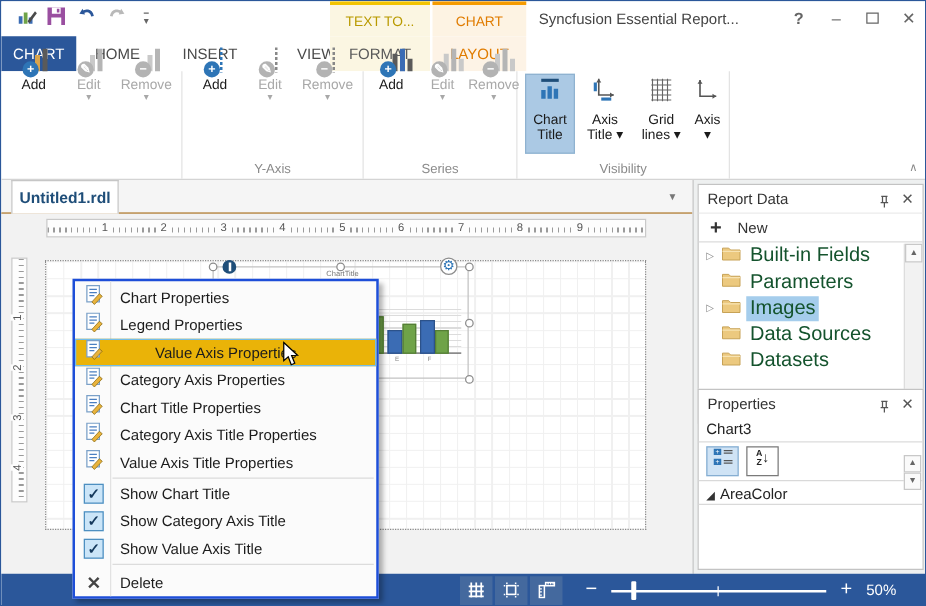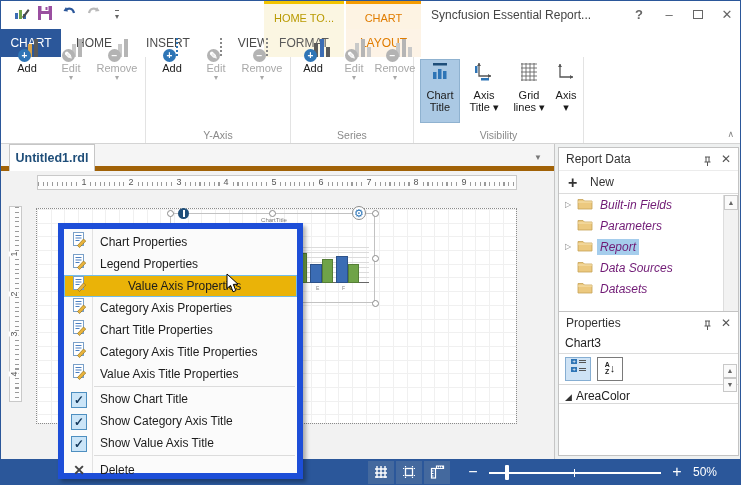--- a/index.html
+++ b/index.html
@@ -48,21 +48,21 @@
   .badge.off { background:#b3b3b3; }
   .yaxis-glyph { position:absolute; left:4px; bottom:2px; width:2px; height:20px;
                  background:repeating-linear-gradient(to bottom,#888 0 2px,transparent 2px 4px); }
   .yaxis-glyph.blue { background:repeating-linear-gradient(to bottom,#2e75b6 0 2px,transparent 2px 4px); }
   .vbtn { position:absolute; top:2px; height:64px; text-align:center; border:1px solid transparent; }
   .vbtn .blabel { font-size:11px; color:#1a1a1a; line-height:12px; margin-top:3px; }
   .vbtn.selected { background:#abc9e4; border-color:#8fb2d0; }
   #ribbon-collapse { position:absolute; right:8px; bottom:4px; font-size:9px; color:#888; }
 
   
-  #doctabbar { position:absolute; left:0; top:143px; width:553px; height:27px; background:#f5f5f5; border-bottom:5px solid #a16207; }
+  #doctabbar { position:absolute; left:0; top:143px; width:553px; height:27px; background:#f5f5f5; border-bottom:1px solid #a16207; }
   #doc-tab { position:absolute; left:8px; top:0; width:86px; height:27px; background:#fff;
              border:1px solid #c6c6c6; border-bottom:none; font-size:12.5px; font-weight:bold;
              color:#1f4e79; text-align:center; line-height:26px; }
   #doctab-dd { position:absolute; right:12px; top:9px; font-size:8px; color:#777; }
 
   
   #canvas { position:absolute; left:0; top:170px; width:553px; height:288px; background:#f2f2f2; overflow:hidden; }
   #hruler { position:absolute; left:36px; top:4px; width:480px; height:15px; background:#fdfdfd; border:1px solid #c9c9c9;
             background-image:repeating-linear-gradient(to right,#9a9a9a 0 1px,transparent 1px 4.75px);
             background-size:100% 4px; background-position:0 6px; background-repeat:no-repeat; }
@@ -85,21 +85,21 @@
   #mini-plot { position:absolute; left:240px; top:76px; width:128px; height:36px;
     background-image:repeating-linear-gradient(to bottom,#dcdcdc 0 1px,transparent 1px 5px);
     border-bottom:1px solid #666; }
   .bar { position:absolute; }
   .bar.blue { background:#3b6cb4; border:0.5px solid #2c528a; }
   .bar.green { background:#6fa348; border:0.5px solid #557e36; }
   .xlab { position:absolute; font-size:5px; color:#888; }
 
   
   #ctxmenu { position:absolute; left:57px; top:222px; width:245px; height:256px; background:#fbfbfb;
-             border:6px solid #1d4ed8; box-shadow:3px 3px 4px rgba(0,0,0,.3); padding-top:2px; z-index:50; }
+             border:2px solid #1d4ed8; box-shadow:3px 3px 4px rgba(0,0,0,.3); padding-top:2px; z-index:50; }
   #ctxmenu::before { content:""; position:absolute; left:28px; top:0; bottom:0; width:1px; background:#e2e2e2; }
   .mi { position:relative; height:22px; display:flex; align-items:center; border:1px solid transparent; }
   .mi .mi-ic { width:28px; flex:0 0 28px; text-align:center; }
   .mi .mi-label { font-size:12px; color:#1c1c1c; padding-left:7px; white-space:nowrap; }
   .mi.hl { background:#eab308; border-color:#73bde9;gap:28px; }
   .msep { height:1px; background:#dcdcdc; margin:1px 2px 1px 30px; }
   .chk { display:inline-block; width:16px; height:16px; background:#cbe5f8; border:1px solid #4e8fc0;
          color:#15395c; font-size:12px; font-weight:bold; line-height:14px; }
   .del-x { font-size:14px; color:#444; font-weight:bold; }
   .mi-delete { height:26px; }
@@ -115,21 +115,21 @@
   .phead { height:22px; line-height:22px; font-size:12px; color:#333; padding-left:7px; position:relative; }
   .phead .pico { position:absolute; top:4px; width:14px; height:14px; text-align:center; color:#555; }
   .phead .pin { right:24px; }
   .phead .pclose { right:5px; font-size:12px; line-height:14px; }
   #new-row { height:24px; line-height:23px; border-bottom:1px solid #dcdcdc; border-top:1px solid #ececec; position:relative; }
   #new-plus { position:absolute; left:9px; top:0; font-size:16px; font-weight:bold; color:#333; }
   #new-label { position:absolute; left:31px; top:0; font-size:12px; color:#333; }
   .trow { height:21px; display:flex; align-items:center; padding-left:6px; width:calc(100% - 15px); }
   .texp { width:12px; font-size:8px; color:#888; flex:0 0 12px; }
   .tfold { flex:0 0 20px; }
-  .tlabel { font-size:12px; color:#701a75; padding:1px 3px;font-style:italic; }
+  .tlabel { font-size:16px; color:#14532d; padding:1px 3px; }
   .tlabel.sel { background:#a5cdec; }
   .vscroll { position:absolute; right:0; top:47px; bottom:0; width:15px; background:#f2f2f2; border-left:1px solid #ddd; }
   .sbtn { position:absolute; left:0; width:14px; height:15px; background:#fafafa; border:1px solid #c8c8c8;
           font-size:7px; color:#666; text-align:center; line-height:14px; }
   .sbtn.up { top:0; } .sbtn.dn { bottom:0; }
   #obj-row { height:20px; line-height:19px; font-size:12px; color:#222; padding-left:6px; border-bottom:1px solid #dcdcdc; }
   #prop-toolbar { height:30px; position:relative; }
   .tbtn { position:absolute; top:3px; width:26px; height:24px; text-align:center; }
   #btn-categorized { left:6px; background:#cfe3f5; border:1px solid #86aed2; }
   #btn-sort { left:38px; background:#fff; border:1px solid #7a7a7a; }
@@ -184,21 +184,21 @@
     <span class="qbtn" style="left:82px">
       <svg width="17" height="15" viewBox="0 0 17 15">
         <path d="M12 2 L14.5 6 L10 6.5z" fill="#b9b9b9"></path>
         <path d="M12.5 5.5 C 10 2.5, 5 3, 4 8" fill="none" stroke="#b9b9b9" stroke-width="2.2"></path>
       </svg>
     </span>
     <span class="qbtn" style="left:106px; color:#666; font-size:8px; line-height:9px; padding-top:5px;">
       <span style="display:inline-block; border-top:1.5px solid #666; padding-top:1px;">▾</span>
     </span>
 
-    <div id="ctxhdr-1" class="ctxhdr">HOME TO...</div>
+    <div id="ctxhdr-1" class="ctxhdr">TEXT TO...</div>
     <div id="ctxhdr-2" class="ctxhdr">CHART</div>
 
     <span id="win-title">Syncfusion Essential Report...</span>
 
     <span class="winctl" style="left:626px; font-weight:bold;">?</span>
     <span class="winctl" style="left:656px;">–</span>
     <span class="winctl" style="left:685px;" id="max-btn"><span></span></span>
     <span class="winctl" style="left:714px;">✕</span>
   </div>
 
@@ -537,21 +537,21 @@
         <span class="tlabel">Parameters</span>
       </div>
       <div class="trow">
         <span class="texp">▷</span>
         <span class="tfold">
           <svg width="16" height="13" viewBox="0 0 16 13">
               <path d="M1 2.5 h5 l1.5 1.5 h7.5 v8 h-14z" fill="#ecc97f" stroke="#c7a256" stroke-width="0.8"></path>
               <path d="M1 5 h14" stroke="#f7e3b2" stroke-width="1"></path>
             </svg>
         </span>
-        <span class="tlabel sel">Report</span>
+        <span class="tlabel sel">Images</span>
       </div>
       <div class="trow">
         <span class="texp"></span>
         <span class="tfold">
           <svg width="16" height="13" viewBox="0 0 16 13">
               <path d="M1 2.5 h5 l1.5 1.5 h7.5 v8 h-14z" fill="#ecc97f" stroke="#c7a256" stroke-width="0.8"></path>
               <path d="M1 5 h14" stroke="#f7e3b2" stroke-width="1"></path>
             </svg>
         </span>
         <span class="tlabel">Data Sources</span>

